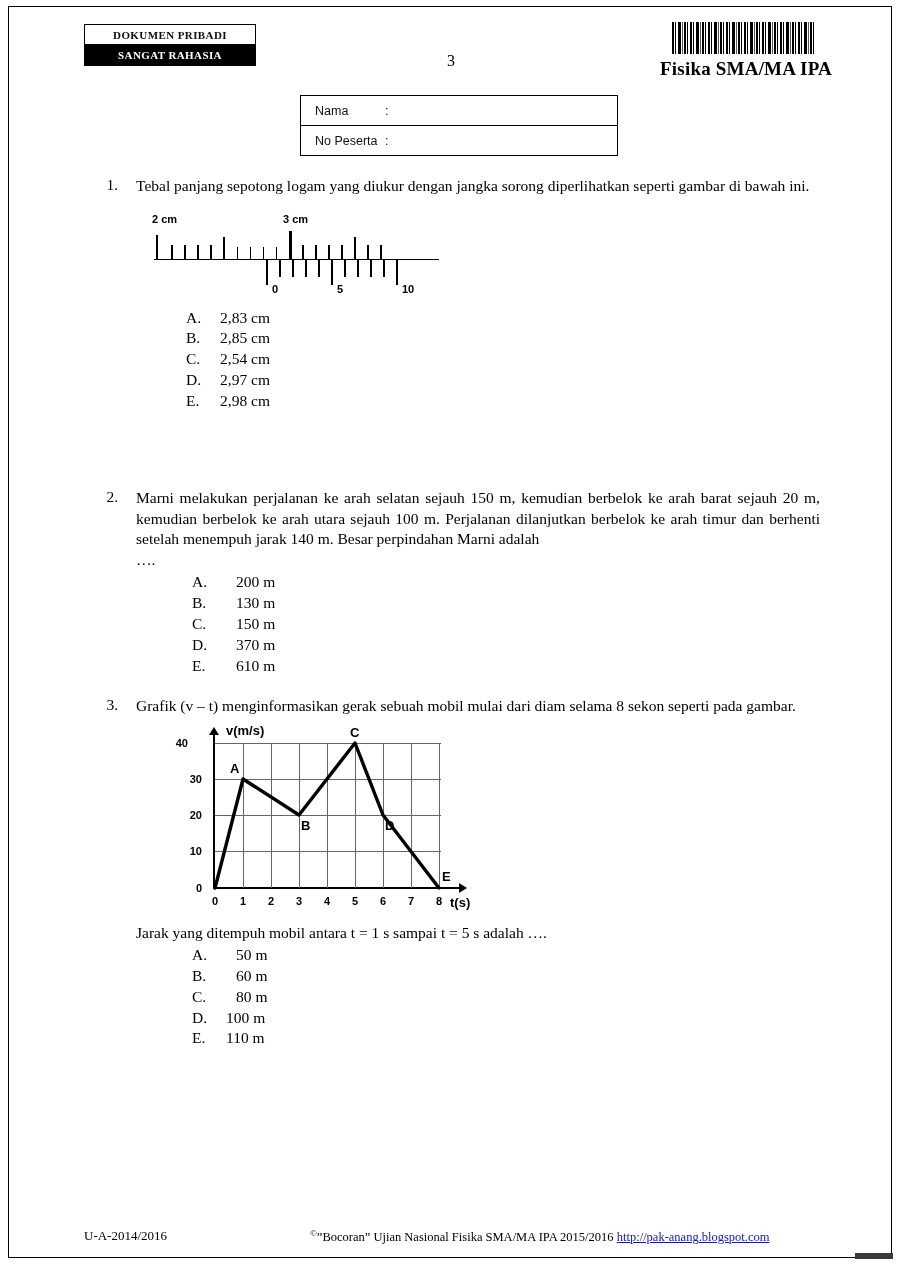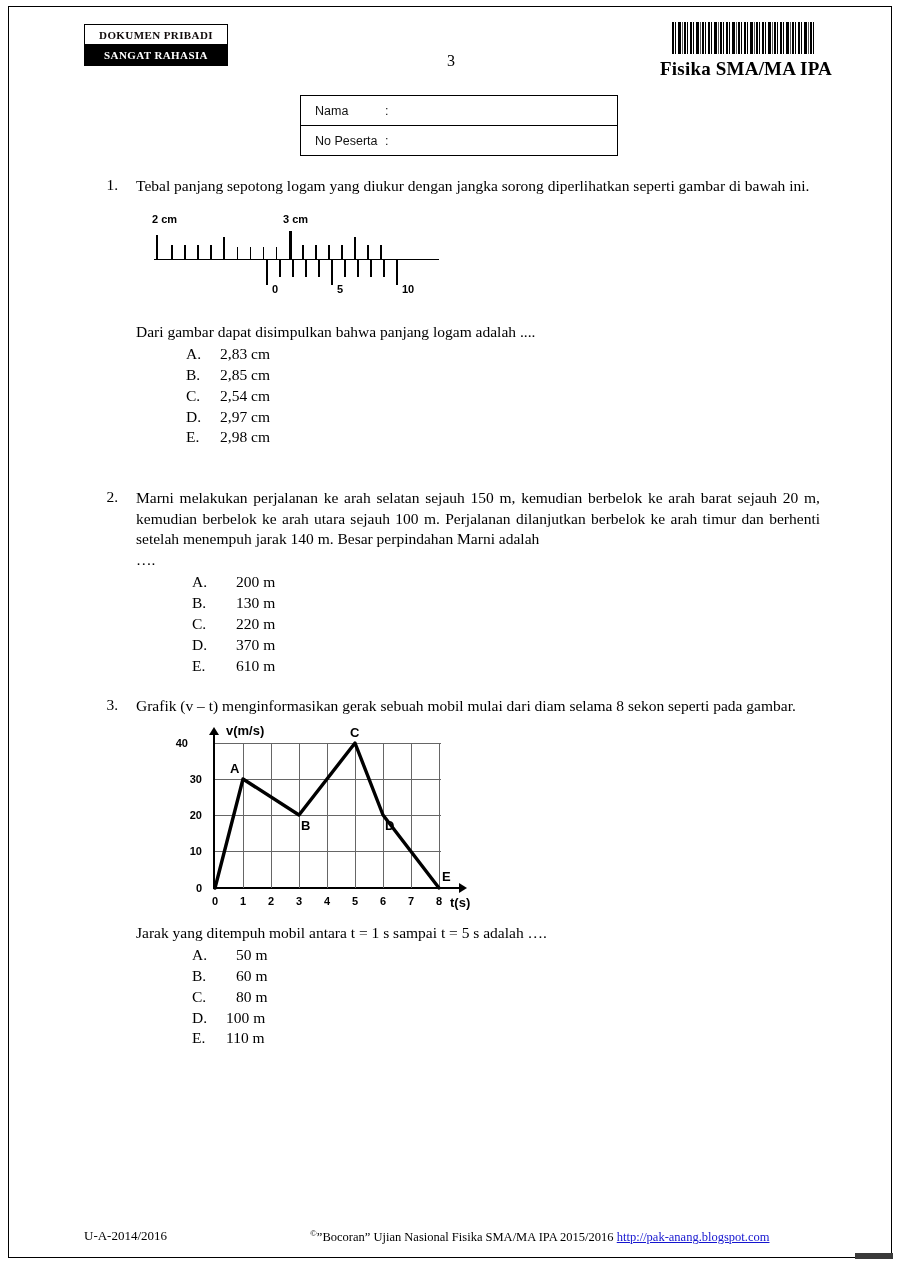--- a/index.html
+++ b/index.html
@@ -10,21 +10,21 @@
   .page-border{
     position:absolute;left:8px;top:6px;width:884px;height:1252px;
     border:1.5px solid #000;box-sizing:border-box;
   }
   .corner-mark{
     position:absolute;right:9px;bottom:7px;width:38px;height:6px;background:#3a3a3a;
   }
 
   
   .secret-box{
-    position:absolute;left:84px;top:24px;width:144px;
+    position:absolute;left:84px;top:24px;width:172px;
     border:1.5px solid #000;box-sizing:border-box;
   }
   .secret-line1{
     text-align:center;font-weight:bold;font-size:11px;letter-spacing:.4px;
     padding:4px 0 3px;color:#100a0a;background:#fff;
     border-bottom:1.5px solid #000;font-family:"Liberation Serif",serif;
   }
   .secret-line2{
     text-align:center;font-weight:bold;font-size:11px;letter-spacing:.4px;
     padding:4px 0 4px;color:#fff;background:#000;
@@ -206,21 +206,20 @@
       <div class="tick" style="left:213px;top:48px;width:1.8px;height:18px;"></div>
       <div class="tick" style="left:226px;top:48px;width:1.8px;height:18px;"></div>
       <div class="tick" style="left:239px;top:48px;width:1.8px;height:18px;"></div>
       <div class="tick" style="left:252px;top:48px;width:2.4px;height:26px;"></div>
 
       <div class="cal-label" style="left:128px;top:72px;">0</div>
       <div class="cal-label" style="left:193px;top:72px;">5</div>
       <div class="cal-label" style="left:258px;top:72px;">10</div>
     </div>
 
-    <div class="q-text nojust" style="margin-top:16px;">Dari gambar dapat disimpulkan bahwa panjang logam adalah ....</div>
 
     <div class="opts">
       <div class="opt">
         <span class="opt-letter">A.</span>
         <span class="opt-val">2,83 cm</span>
       </div>
       <div class="opt">
         <span class="opt-letter">B.</span>
         <span class="opt-val">2,85 cm</span>
       </div>
@@ -250,21 +249,21 @@
       <div class="opt">
         <span class="opt-letter wide">A.</span>
         <span class="opt-val pad">200 m</span>
       </div>
       <div class="opt">
         <span class="opt-letter wide">B.</span>
         <span class="opt-val pad">130 m</span>
       </div>
       <div class="opt">
         <span class="opt-letter wide">C.</span>
-        <span class="opt-val pad">220 m</span>
+        <span class="opt-val pad">150 m</span>
       </div>
       <div class="opt">
         <span class="opt-letter wide">D.</span>
         <span class="opt-val pad">370 m</span>
       </div>
       <div class="opt">
         <span class="opt-letter wide">E.</span>
         <span class="opt-val pad">610 m</span>
       </div>
     </div>

